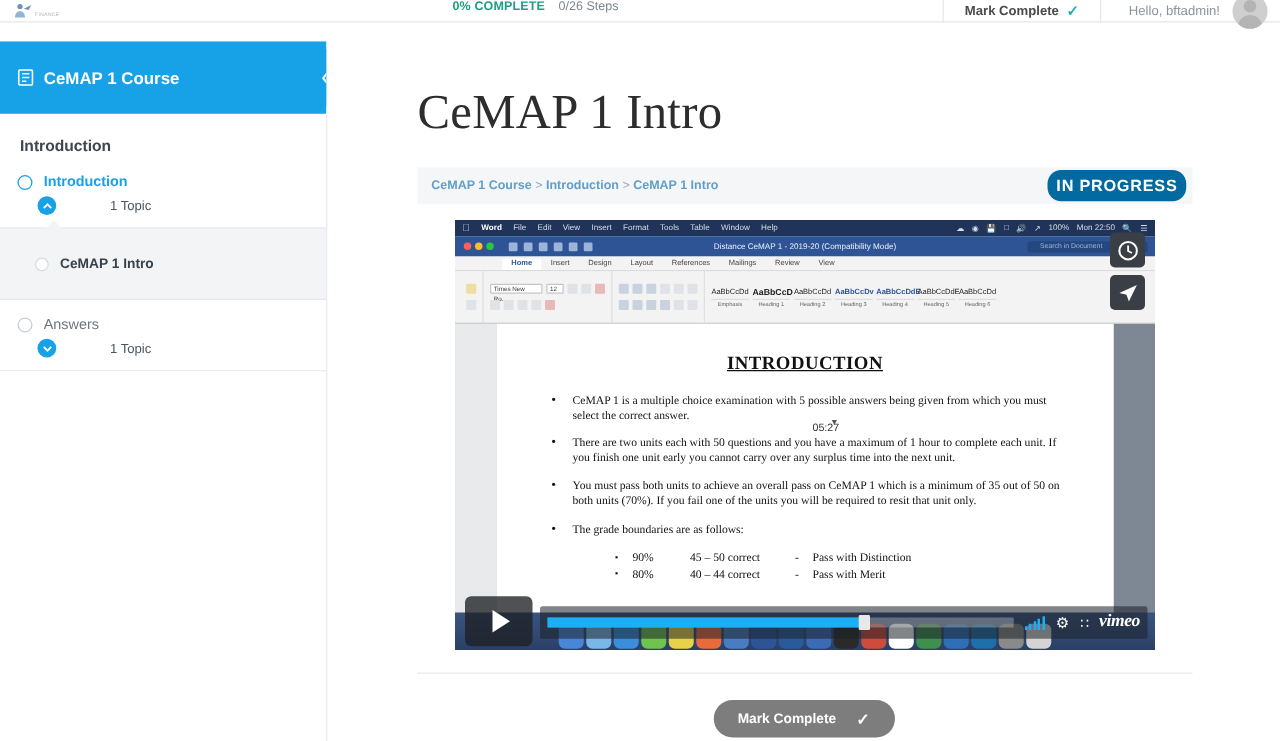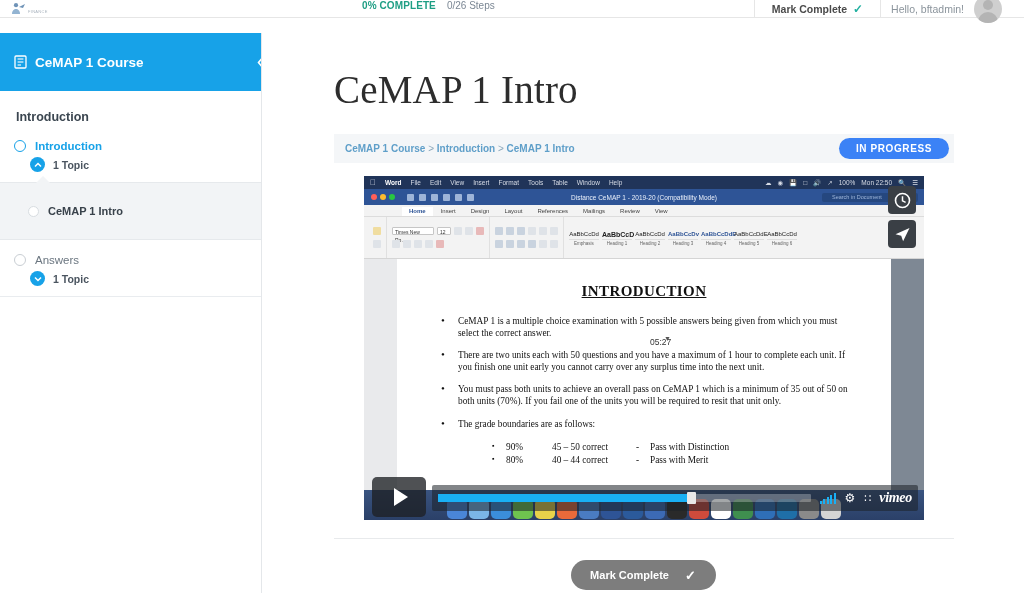--- a/index.html
+++ b/index.html
@@ -41,21 +41,21 @@
   .progress-fill { height: 100%; background: #1e9e84; border-radius: 3px; }
 
   .mark-complete-cell {
     width: 127px; display: flex; align-items: center; justify-content: center;
     gap: 6px; border-left: 1px solid #e6e6e6; border-right: 1px solid #e6e6e6;
     font-size: 10.5px; font-weight: bold; color: #4a4a4a; cursor: pointer;
   }
   .tick { color: #21b0a0; font-size: 12px; font-weight: bold; }
   .user-cell {
     width: 143px; display: flex; align-items: center; justify-content: flex-end;
-    gap: 10px; padding-right: 22px;
+    gap: 10px; padding-right: 10px;
   }
   .hello { font-size: 10.5px; color: #8b949c; }
   .avatar {
     width: 28px; height: 28px; border-radius: 50%; background: #cfcfcf;
     position: relative; overflow: hidden; flex: 0 0 auto;
   }
   .avatar::before {
     content: ""; position: absolute; top: 5px; left: 9px;
     width: 10px; height: 10px; border-radius: 50%; background: #b4b4b4;
   }
@@ -98,21 +98,21 @@
   .lesson-label { font-size: 11.5px; color: #6b7680; }
   .lesson-label.active { color: #17a2e8; font-weight: bold; }
   .topics-row {
     display: flex; align-items: center; gap: 8px;
     padding: 3px 16px 10px 30px; cursor: pointer;
   }
   .chev-circle {
     width: 15px; height: 15px; border-radius: 50%; background: #17a2e8;
     display: flex; align-items: center; justify-content: center; flex: 0 0 auto;
   }
-  .topics-label { font-size: 10.5px; color: #4b5560; font-weight: bold; }
+  .topics-label { font-size: 10.5px; color: #4b5560; font-weight: normal; margin-left: 35px; }
   .divider { height: 1px; background: #e9ecef; margin: 0; }
 
   .sub-panel {
     background: #f2f4f6; position: relative; padding: 16px 0;
     border-top: 1px solid #e6e9ec; border-bottom: 1px solid #e6e9ec;
   }
   .sub-panel::before {
     content: ""; position: absolute; top: -7px; left: 36px;
     width: 0; height: 0; border-left: 7px solid transparent;
     border-right: 7px solid transparent; border-bottom: 7px solid #f2f4f6;
@@ -139,22 +139,22 @@
   }
   .breadcrumb-bar {
     margin: 22px 0 0 72px; width: 620px; height: 29px; background: #f4f6f8;
     display: flex; align-items: center; justify-content: space-between;
     padding: 0 5px 0 11px;
   }
   .crumbs { font-size: 10px; font-weight: bold; color: #5f9fc9; }
   .crumbs .sep { color: #8aa7bb; font-weight: normal; }
   .crumbs a { color: #5f9fc9; text-decoration: none; cursor: pointer; }
   .badge {
-    background: #3b82f6; color: #fff; font-size: 10px; font-weight: bold;
-    letter-spacing: .6px; padding: 5px 17px; border-radius: 11px; cursor: pointer;
+    background: #0369a1; color: #fff; font-size: 13px; font-weight: bold;
+    letter-spacing: .6px; padding: 5px 7px; border-radius: 11px; cursor: pointer;
   }
 
   
   .video {
     position: relative; margin: 13px 0 0 102px; width: 560px; height: 344px;
     background: #1d2f48; overflow: hidden; cursor: pointer;
   }
   .word-win { position: absolute; inset: 0; background: #e9eaec; }
   .mac-menubar {
     height: 13px; background: #203459; display: flex; align-items: center;

